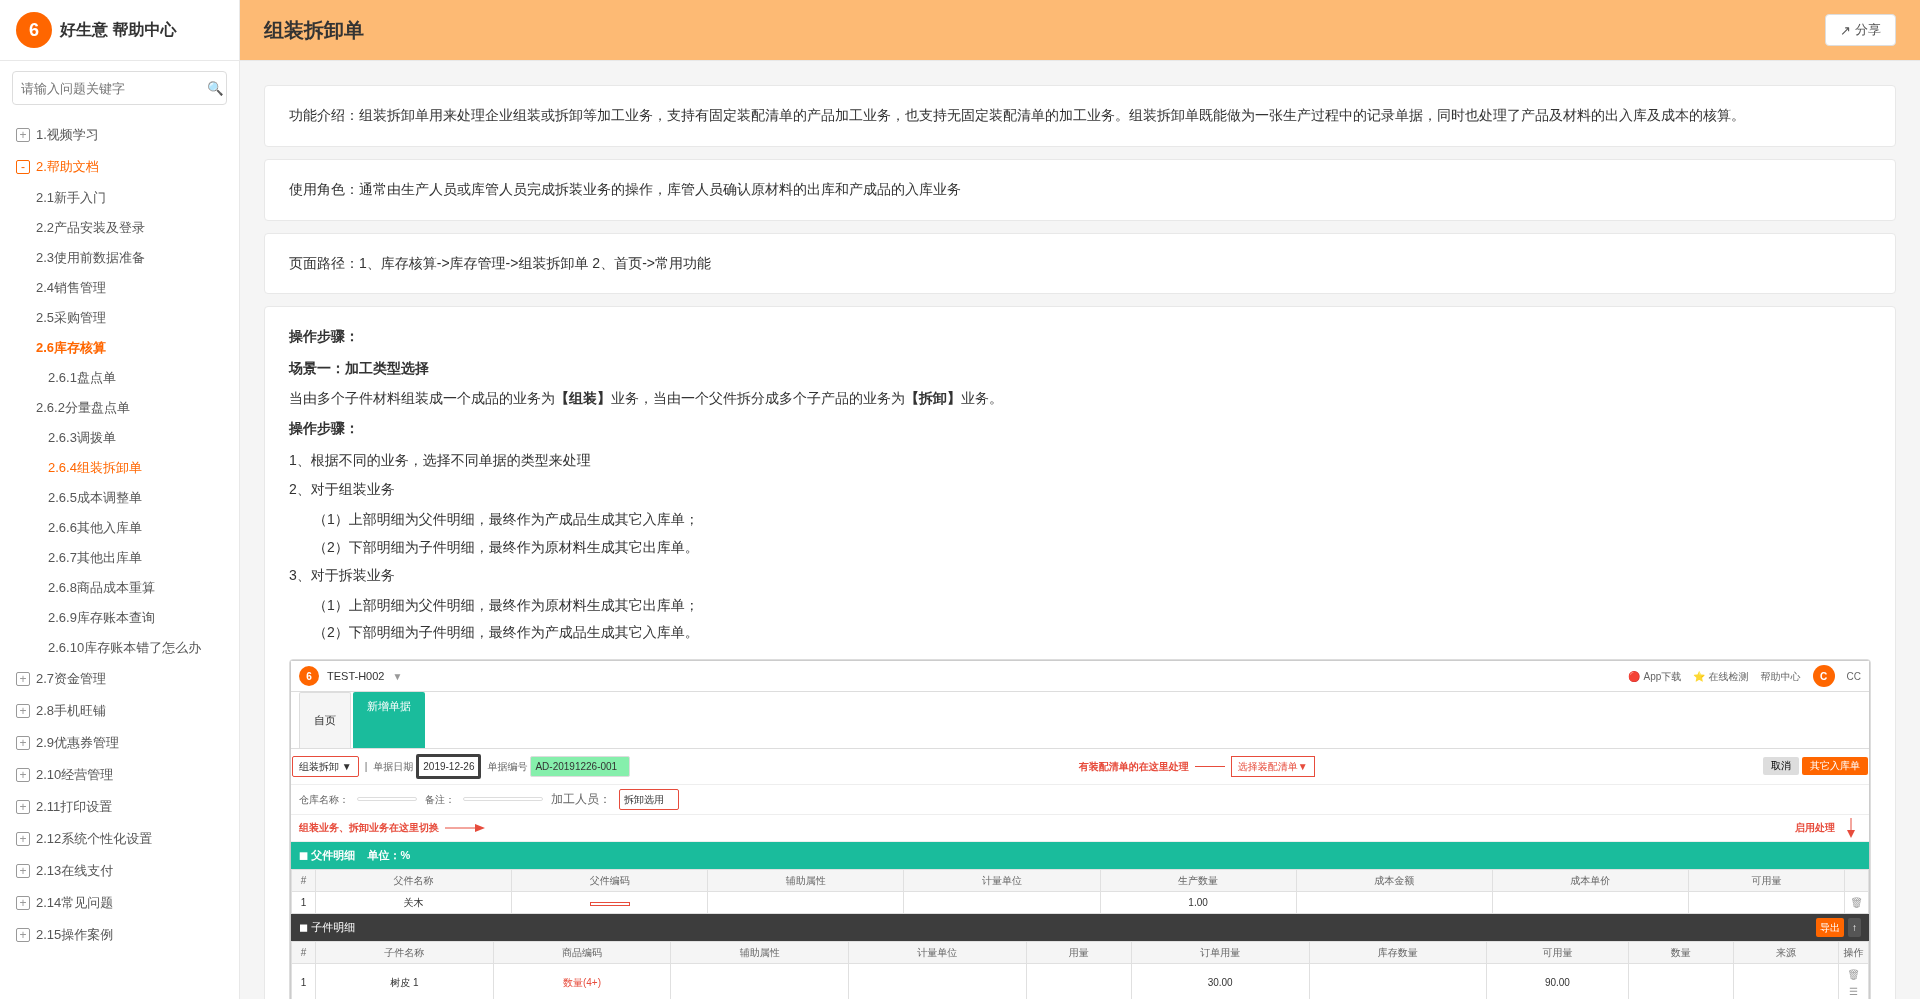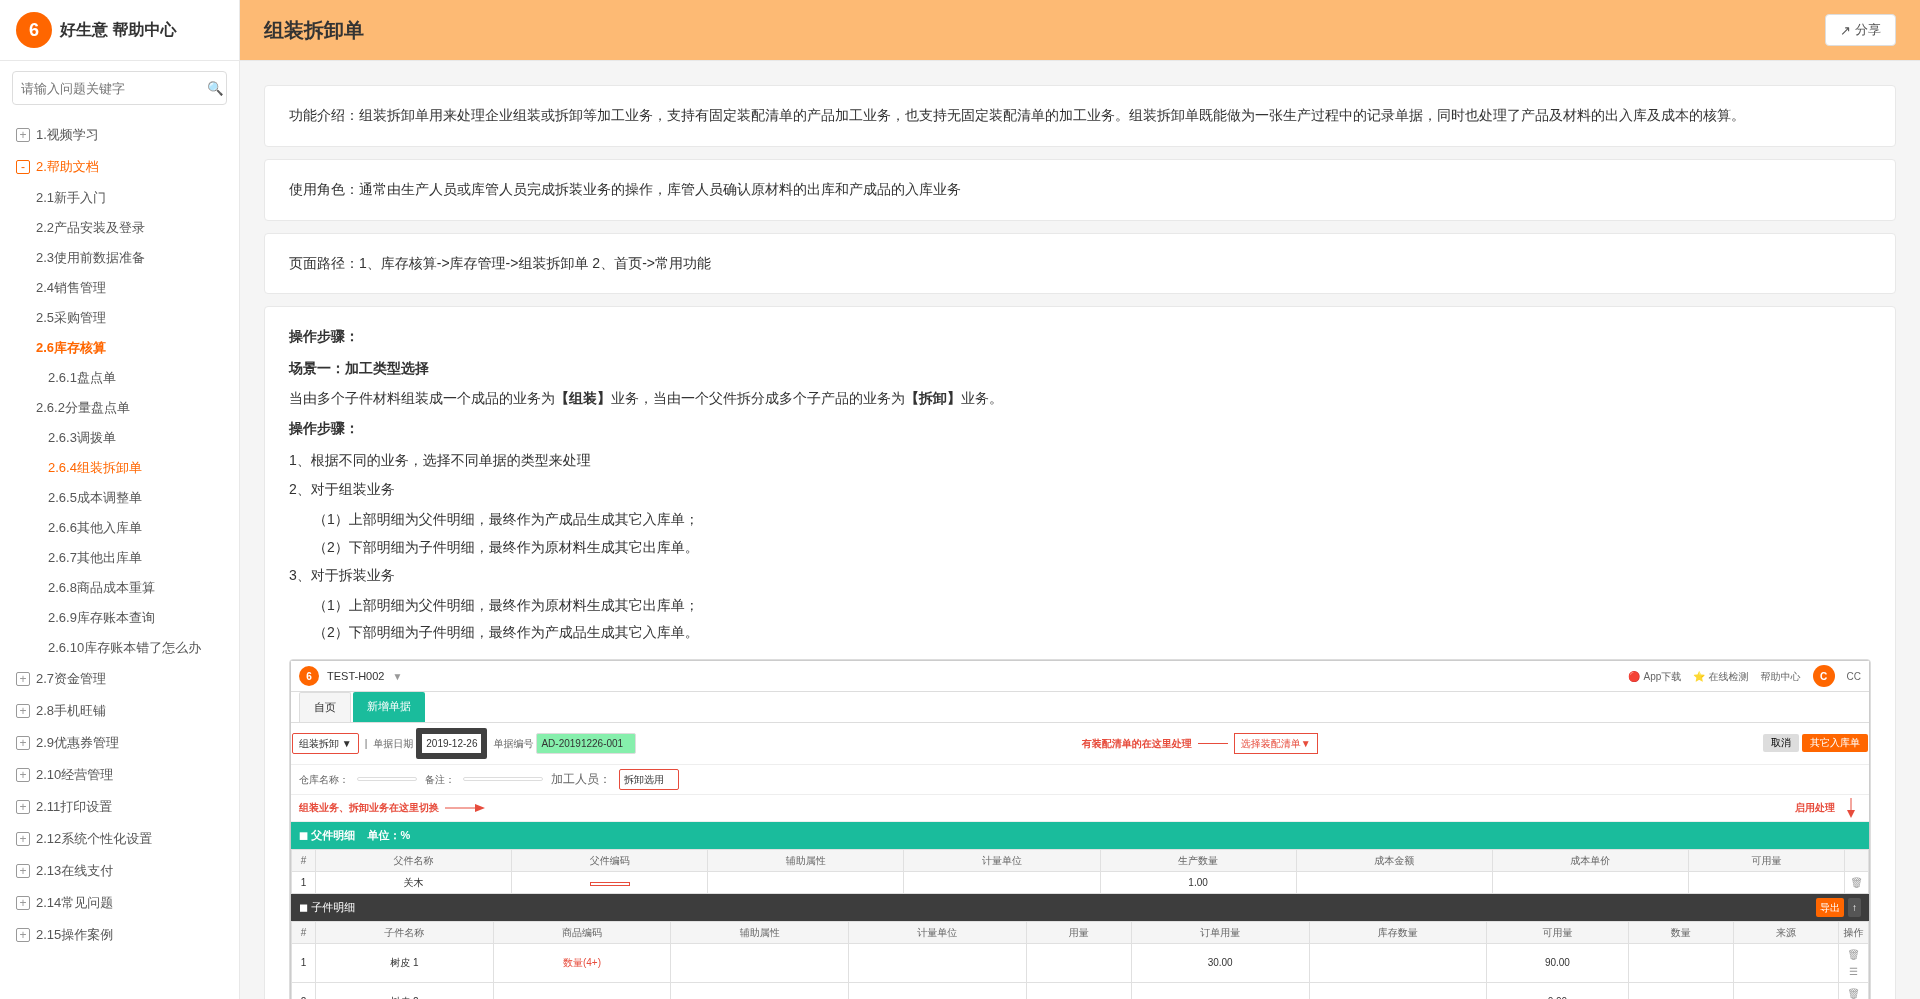--- a/index.html
+++ b/index.html
@@ -385,35 +385,35 @@
             <div style="flex:1;"></div>
             <span style="font-size:10px; color:#666; margin-right:4px;">🔴 App下载</span>
             <span style="font-size:10px; color:#666; margin-right:4px;">⭐ 在线检测</span>
             <span style="font-size:10px; color:#666; margin-right:4px;">帮助中心</span>
             <div style="width:22px;height:22px;background:#f60;border-radius:50%;display:flex;align-items:center;justify-content:center;color:#fff;font-size:10px;font-weight:bold; margin-right:4px;">C</div>
             <span style="font-size:10px; color:#666;">CC</span>
           </div>
 
           <div style="display:flex; background:#fff; border-bottom:1px solid #ddd; align-items:center; padding: 0 8px;">
             <div style="display:flex; gap:0;">
-              <div style="padding:5px 14px; font-size:11px; color:#333; background:#f5f5f5; border:1px solid #ddd; border-bottom:none; border-radius:2px 2px 0 0;">自页</div>
+              <div style="padding:18px 14px; font-size:11px; color:#333; background:#f5f5f5; border:1px solid #ddd; border-bottom:none; border-radius:2px 2px 0 0;">自页</div>
               <div style="padding:5px 14px; font-size:11px; color:#fff; background:#1abc9c; border-radius:2px 2px 0 0; margin-left:2px;">新增单据</div>
             </div>
             <div style="flex:1;"></div>
           </div>
 
           <div style="display:flex; align-items:center; gap:6px; padding:5px 1px; background:#fff; border-bottom:1px solid #eee; flex-wrap:wrap;">
 
             <div style="border:1px solid #e74c3c; border-radius:2px; padding:1px 6px; font-size:10px; color:#333; background:#fff;">
               组装拆卸 ▼
             </div>
             <span style="font-size:10px; color:#666;">|</span>
             <div style="display:flex; align-items:center; gap:3px;">
               <span style="font-size:10px; color:#666;">单据日期</span>
-              <div style="border:6px solid #404040; border-radius:2px; padding:1px 4px; font-size:10px; color:#333; background:#fff;">2019-12-26</div>
+              <div style="border:3px solid #404040; border-radius:2px; padding:1px 4px; font-size:10px; color:#333; background:#fff;">2019-12-26</div>
             </div>
             <div style="display:flex; align-items:center; gap:3px;">
               <span style="font-size:10px; color:#666;">单据编号</span>
               <div style="border:1px solid #ddd; border-radius:2px; padding:1px 4px; font-size:10px; color:#333; background:#86efac; min-width:100px;">AD-20191226-001</div>
             </div>
 
             <div style="flex:1; display:flex; align-items:center; justify-content:center; gap:6px;">
               <div style="font-size:10px; color:#e74c3c; font-weight:bold;">有装配清单的在这里处理</div>
               <div style="width:30px; height:1px; background:#e74c3c; display:inline-block;"></div>
               <div style="border:1px solid #e74c3c; border-radius:0; padding:1px 6px; font-size:10px; color:#e74c3c; background:#fff;">选择装配清单▼</div>

